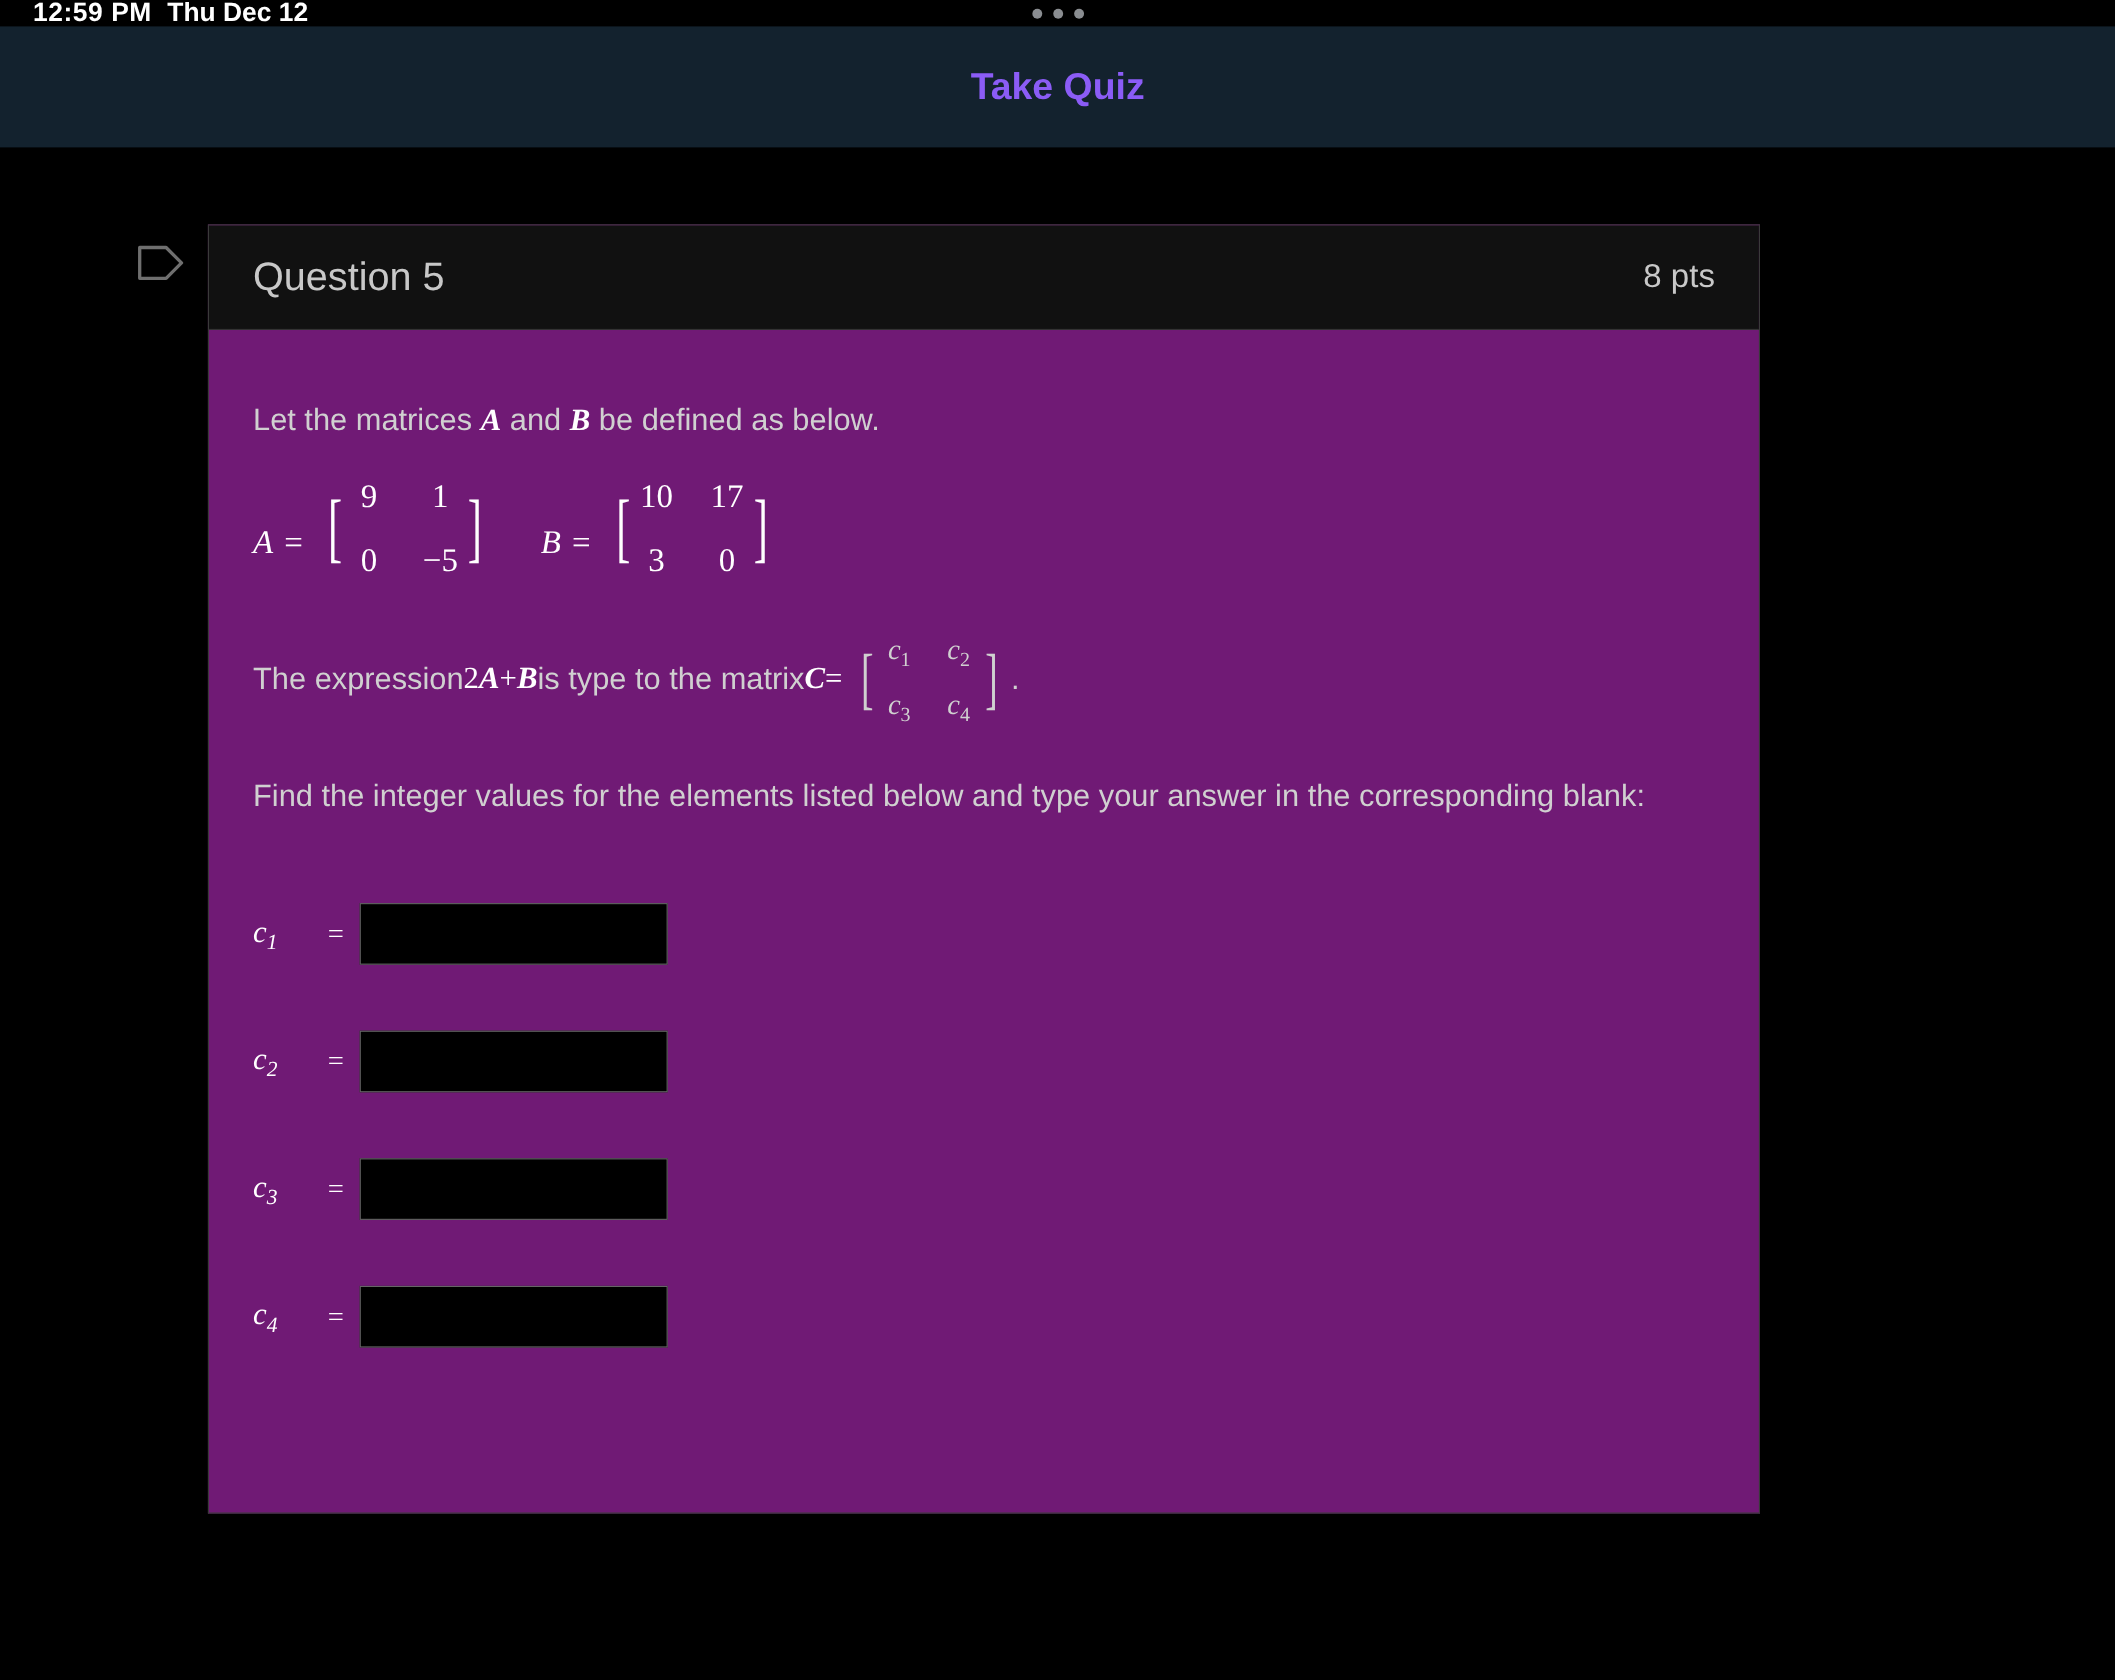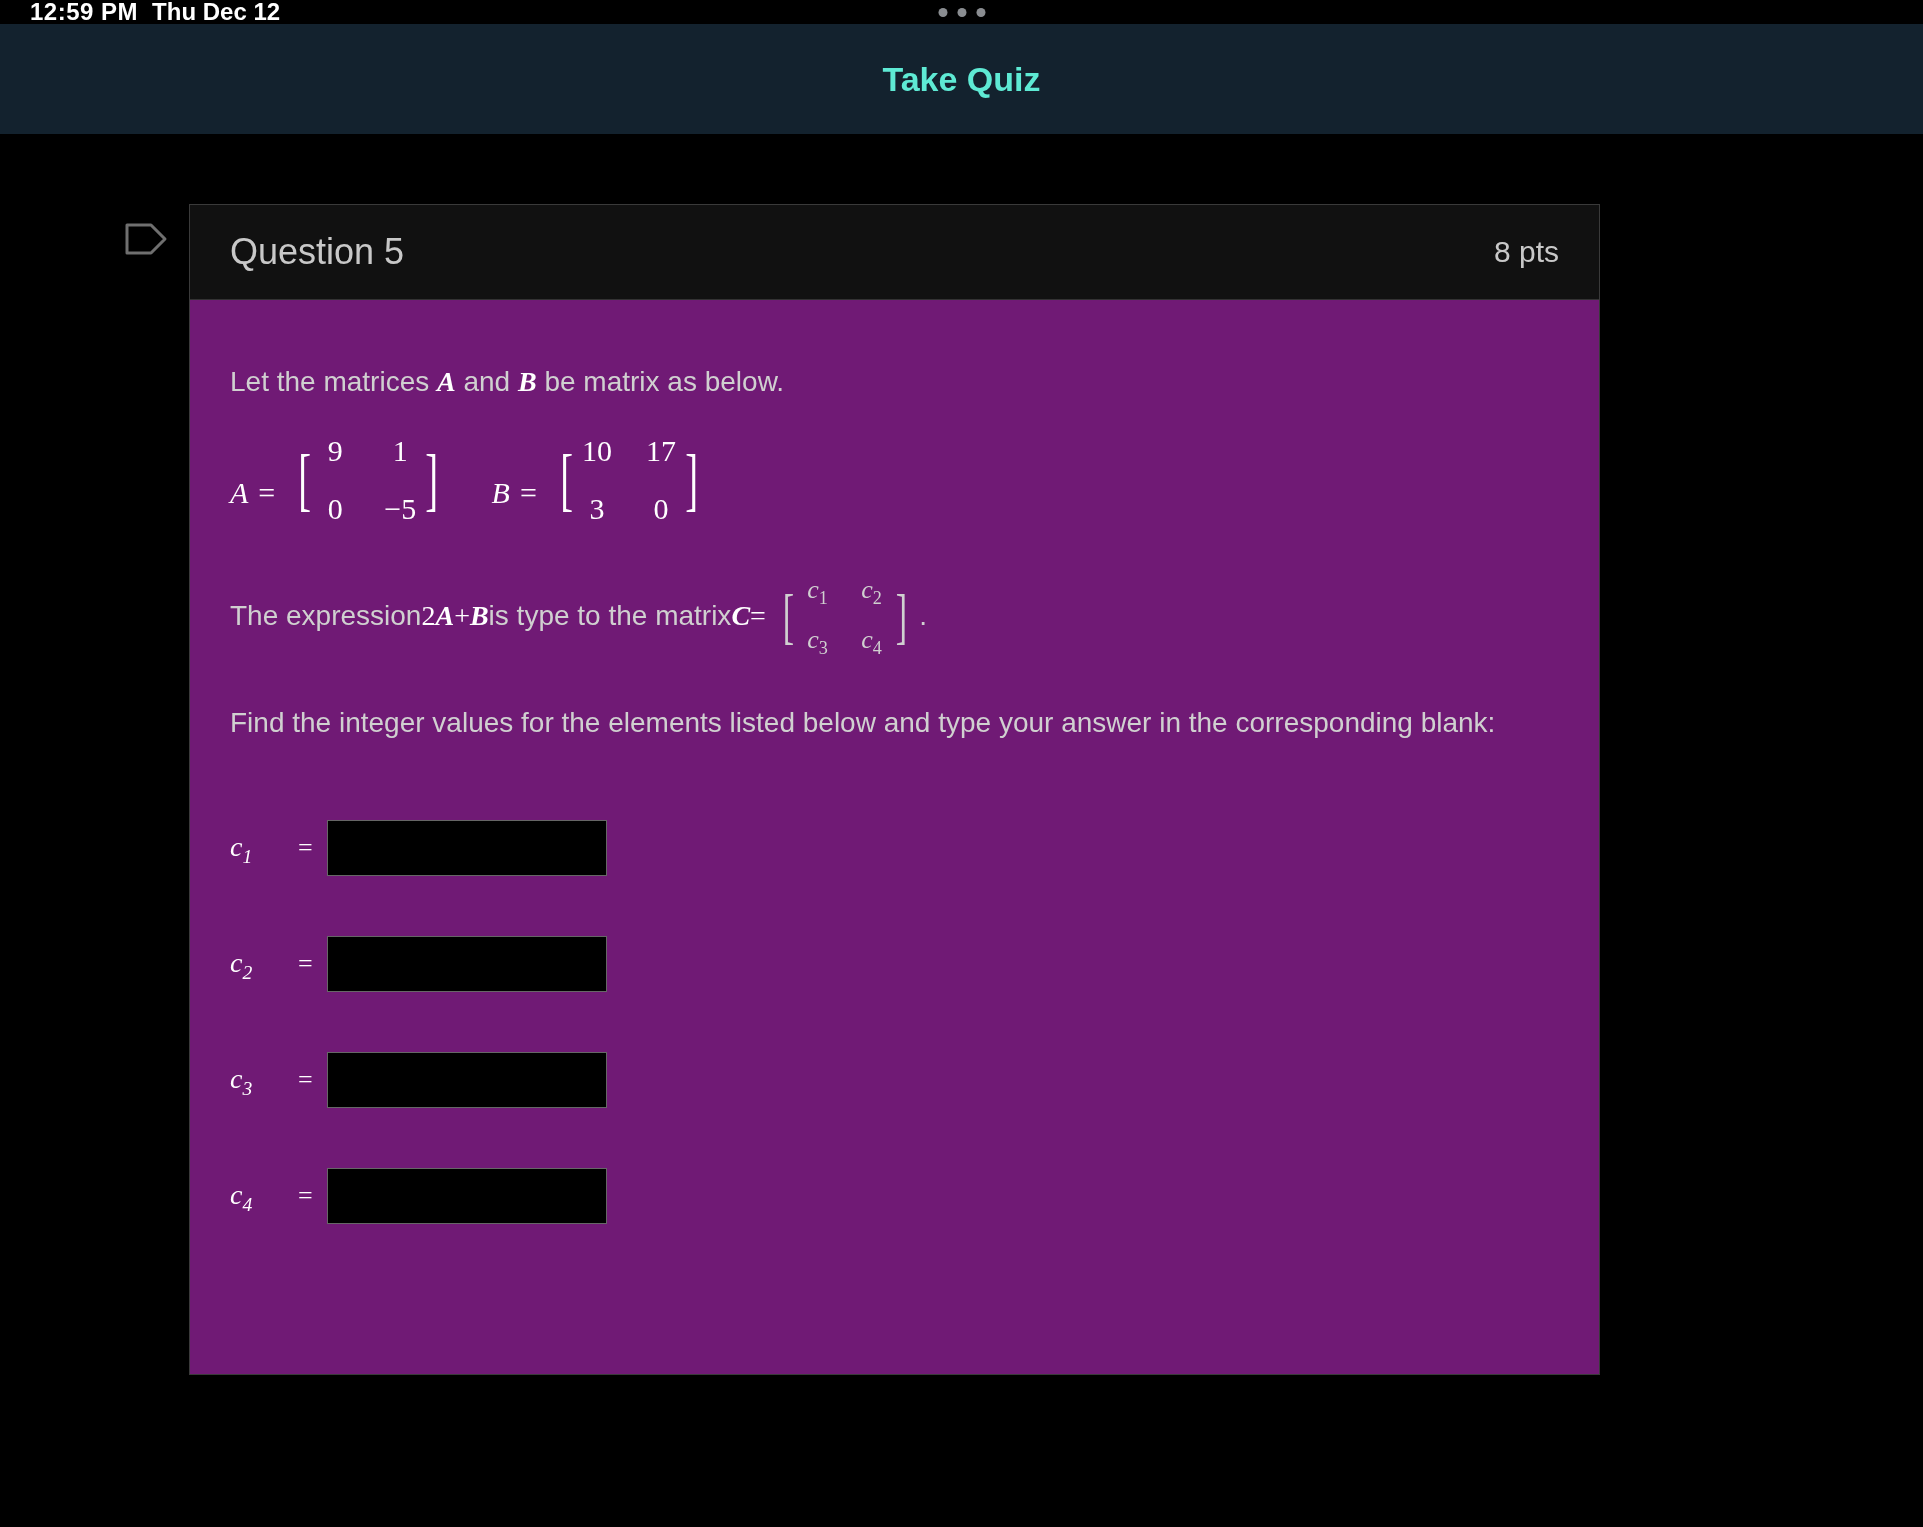--- a/index.html
+++ b/index.html
@@ -34,21 +34,21 @@
   .status-bar .pill span {
     width: 9px; height: 9px; border-radius: 50%; background: #8a8d91;
   }
   .top-banner {
     height: 110px;
     background: #13222e;
     display: flex;
     align-items: center;
     justify-content: center;
     font-size: 34px;
-    color: #5eead4;
+    color: #8b5cf6;
     font-weight: 600;
   }
   .content-area {
     position: relative;
     padding-top: 70px;
   }
   .tag-icon {
     position: absolute;
     left: 125px;
     top: 85px;
@@ -199,21 +199,21 @@
   <div class="question-card">
 
     <div class="question-header">
       <div class="question-title">Question 5</div>
       <div class="question-points">8 pts</div>
     </div>
 
     <div class="question-body">
 
       <div class="q-line1">
-        <span>Let the matrices </span><span class="math-var">A</span><span> and </span><span class="math-var">B</span><span> be matrix as below.</span>
+        <span>Let the matrices </span><span class="math-var">A</span><span> and </span><span class="math-var">B</span><span> be defined as below.</span>
       </div>
 
       <div class="matrices-row">
         <div>
           <span class="eq-label">A</span><span class="eq-eq">=</span>
           <span class="matrix">
             <span class="bracket">[</span>
             <span class="matrix-grid">
               <span>9</span>
               <span>1</span>

